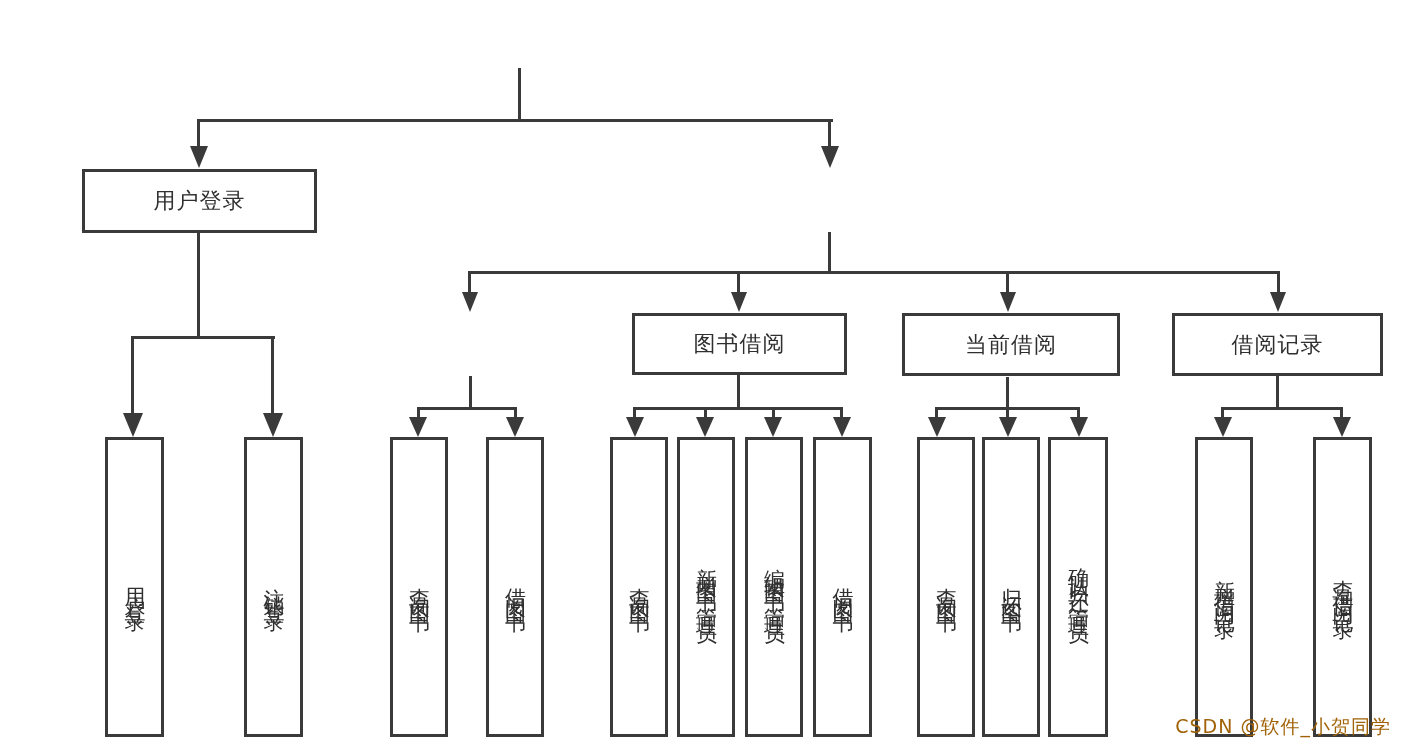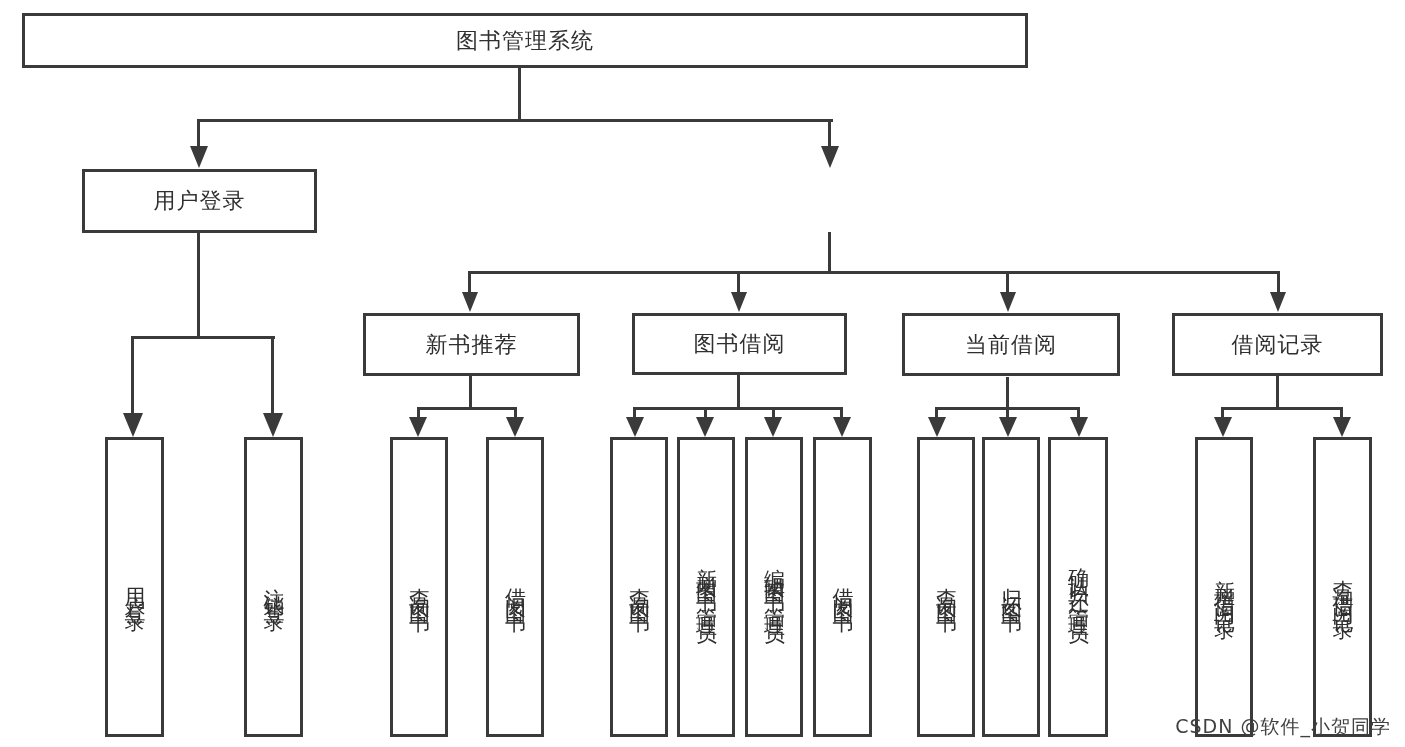--- a/index.html
+++ b/index.html
@@ -45,34 +45,31 @@
   .arrow{
     position:absolute;
     width:0;height:0;
     border-style:solid;
     border-color:var(--line) transparent transparent transparent;
   }
   .watermark{
     position:absolute;
     right:14px;
     bottom:7px;
-    color:#404040;
+    color:#a16207;
     font-size:19px;
     letter-spacing:1px;
     white-space:nowrap;
   }
 </style>
 </head>
 <body>
 
 <div class="canvas">
 
-  <div class="box" style="left:22px;top:13px;width:1006px;height:55px;">
-    <span>图书管理系统</span>
-  </div>
 
   <div class="line" style="left:518px;top:68px;width:3px;height:53px;"></div>
   <div class="line" style="left:197px;top:119px;width:636px;height:3px;"></div>
   <div class="line" style="left:197px;top:119px;width:3px;height:30px;"></div>
   <div class="arrow" style="left:190px;top:146px;border-width:22px 9px 0 9px;"></div>
   <div class="line" style="left:828px;top:119px;width:3px;height:30px;"></div>
   <div class="arrow" style="left:821px;top:146px;border-width:22px 9px 0 9px;"></div>
 
   <div class="box" style="left:82px;top:169px;width:235px;height:64px;">
     <span>用户登录</span>
@@ -89,23 +86,20 @@
   <div class="line" style="left:468px;top:271px;width:812px;height:3px;"></div>
   <div class="line" style="left:468px;top:271px;width:3px;height:24px;"></div>
   <div class="arrow" style="left:462px;top:292px;border-width:20px 8px 0 8px;"></div>
   <div class="line" style="left:737px;top:271px;width:3px;height:24px;"></div>
   <div class="arrow" style="left:731px;top:292px;border-width:20px 8px 0 8px;"></div>
   <div class="line" style="left:1006px;top:271px;width:3px;height:24px;"></div>
   <div class="arrow" style="left:1000px;top:292px;border-width:20px 8px 0 8px;"></div>
   <div class="line" style="left:1277px;top:271px;width:3px;height:24px;"></div>
   <div class="arrow" style="left:1270px;top:292px;border-width:20px 8px 0 8px;"></div>
 
-  <div class="box" style="left:363px;top:313px;width:217px;height:63px;">
-    <span>新书推荐</span>
-  </div>
   <div class="box" style="left:632px;top:313px;width:215px;height:62px;">
     <span>图书借阅</span>
   </div>
   <div class="box" style="left:902px;top:313px;width:218px;height:63px;">
     <span>当前借阅</span>
   </div>
   <div class="box" style="left:1172px;top:313px;width:211px;height:63px;">
     <span>借阅记录</span>
   </div>
 

